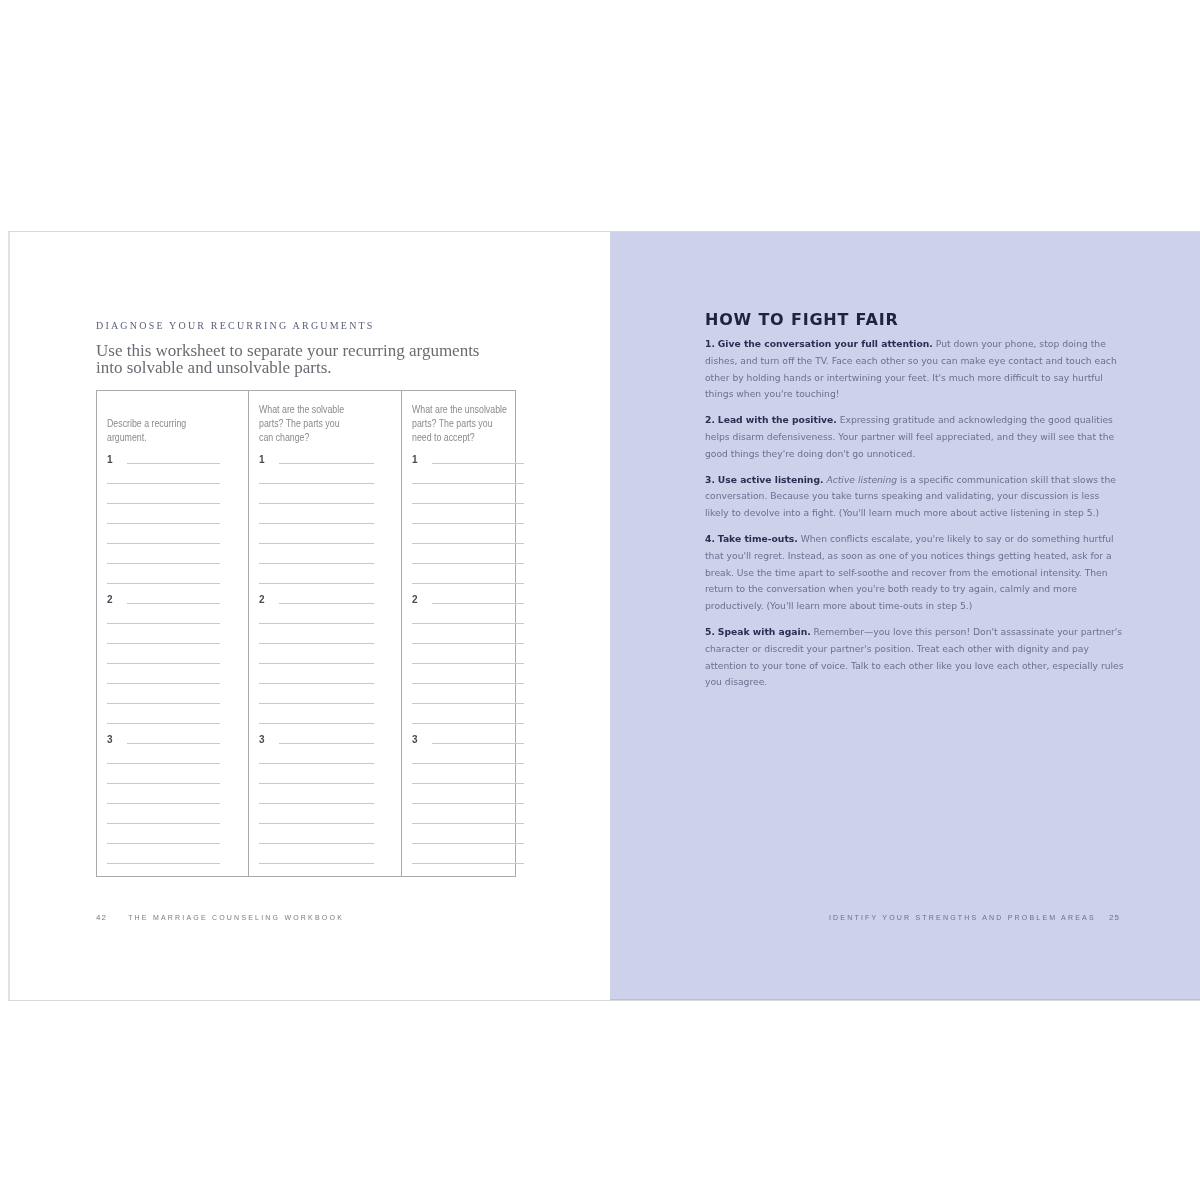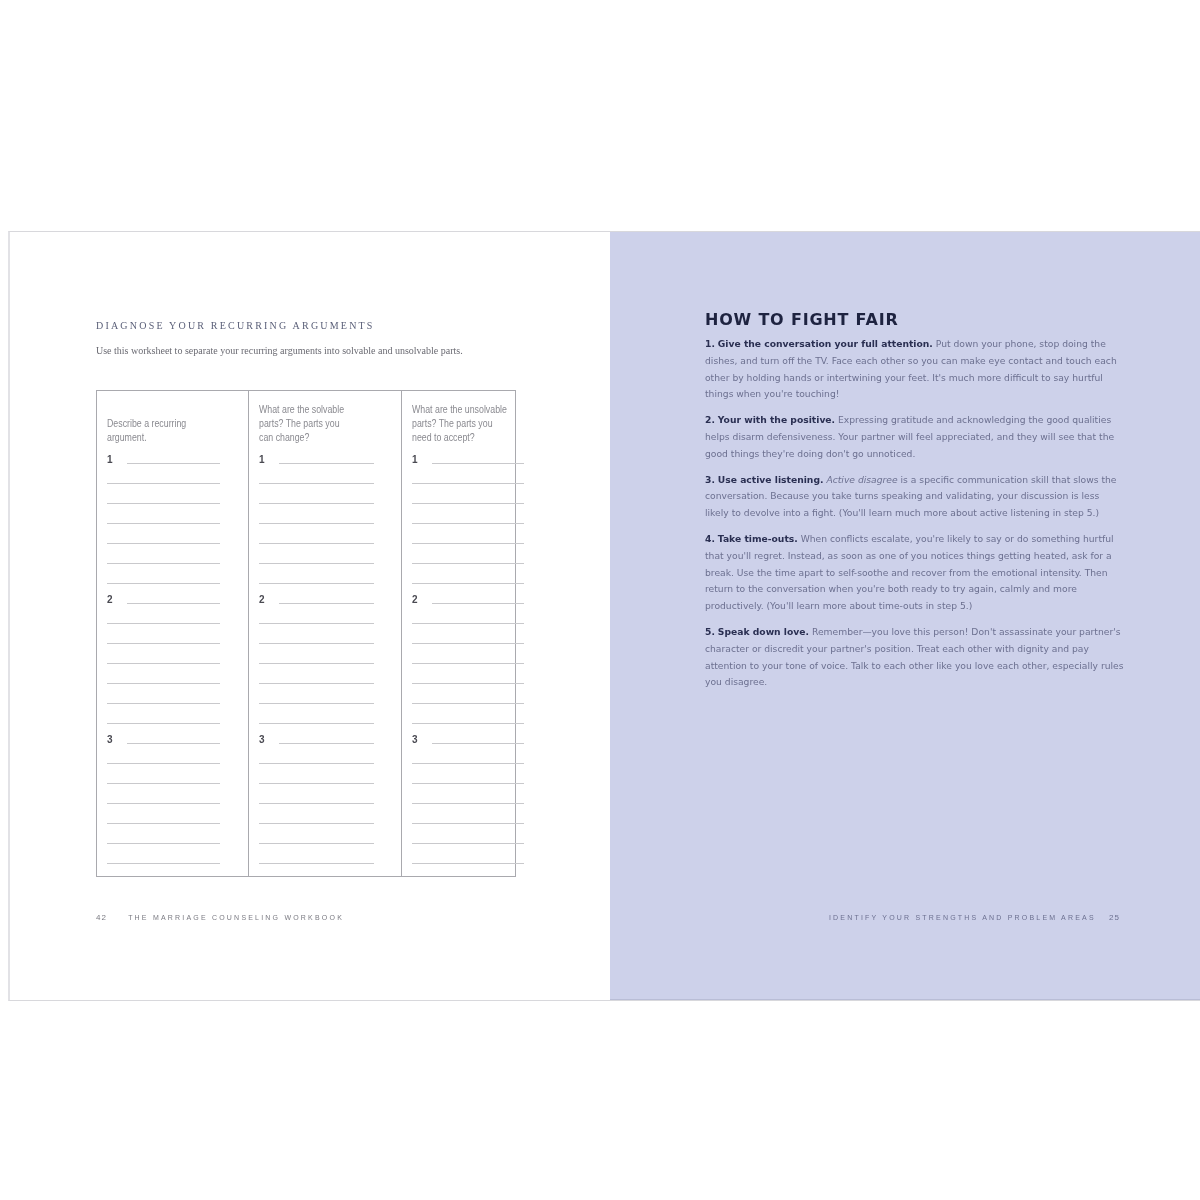--- a/index.html
+++ b/index.html
@@ -22,21 +22,21 @@
     }
 
     
     .ws-title {
       position: absolute; left: 86px; top: 88px;
       font-family: "Liberation Serif", serif; font-size: 10px; letter-spacing: 2.2px;
       color: #5a5f78; text-transform: uppercase;
     }
     .ws-intro {
       position: absolute; left: 86px; top: 110px; width: 400px;
-      font-family: "Liberation Serif", serif; font-size: 10px; line-height: 17px; color: #6a6a72;
+      font-family: "Liberation Serif", serif; font-size: 17px; line-height: 17px; color: #6a6a72;
     }
     .ws-table {
       position: absolute; left: 86px; top: 158px; width: 420px; height: 487px;
       border: 1px solid #a9a9ae; display: flex;
     }
     .ws-col {
       position: relative; flex: 1; height: 100%;
     }
     .ws-col + .ws-col { border-left: 1px solid #a9a9ae; margin-left: 12px; }
     .ws-col:nth-child(1) { flex: 0 0 139px; }
@@ -198,33 +198,33 @@
 
   <div class="page-right">
     <div class="fair-title">HOW TO FIGHT FAIR</div>
     <div class="fair-body">
       <p>
         <span class="rule-head">1.</span>
         <span class="rule-head">Give the conversation your full attention.</span><span> Put down your phone, stop doing the dishes, and turn off the TV. Face each other so you can make eye contact and touch each other by holding hands or intertwining your feet. It's much more difficult to say hurtful things when you're touching!</span>
       </p>
       <p>
         <span class="rule-head">2.</span>
-        <span class="rule-head">Your with the positive.</span><span> Expressing gratitude and acknowledging the good qualities helps disarm defensiveness. Your partner will feel appreciated, and they will see that the good things they're doing don't go unnoticed.</span>
+        <span class="rule-head">Lead with the positive.</span><span> Expressing gratitude and acknowledging the good qualities helps disarm defensiveness. Your partner will feel appreciated, and they will see that the good things they're doing don't go unnoticed.</span>
       </p>
       <p>
         <span class="rule-head">3.</span>
-        <span class="rule-head">Use active listening.</span><em> Active disagree</em><span> is a specific communication skill that slows the conversation. Because you take turns speaking and validating, your discussion is less likely to devolve into a fight. (You'll learn much more about active listening in step 5.)</span>
+        <span class="rule-head">Use active listening.</span><em> Active listening</em><span> is a specific communication skill that slows the conversation. Because you take turns speaking and validating, your discussion is less likely to devolve into a fight. (You'll learn much more about active listening in step 5.)</span>
       </p>
       <p>
         <span class="rule-head">4.</span>
         <span class="rule-head">Take time-outs.</span><span> When conflicts escalate, you're likely to say or do something hurtful that you'll regret. Instead, as soon as one of you notices things getting heated, ask for a break. Use the time apart to self-soothe and recover from the emotional intensity. Then return to the conversation when you're both ready to try again, calmly and more productively. (You'll learn more about time-outs in step 5.)</span>
       </p>
       <p>
         <span class="rule-head">5.</span>
-        <span class="rule-head">Speak down love.</span><span> Remember—you love this person! Don't assassinate your partner's character or discredit your partner's position. Treat each other with dignity and pay attention to your tone of voice. Talk to each other like you love each other, especially rules you disagree.</span>
+        <span class="rule-head">Speak with again.</span><span> Remember—you love this person! Don't assassinate your partner's character or discredit your partner's position. Treat each other with dignity and pay attention to your tone of voice. Talk to each other like you love each other, especially rules you disagree.</span>
       </p>
     </div>
 
     <div class="footer-right">
       <span class="bk">Identify Your Strengths and Problem Areas</span>
       <span class="pg">25</span>
     </div>
   </div>
 </div>
 

